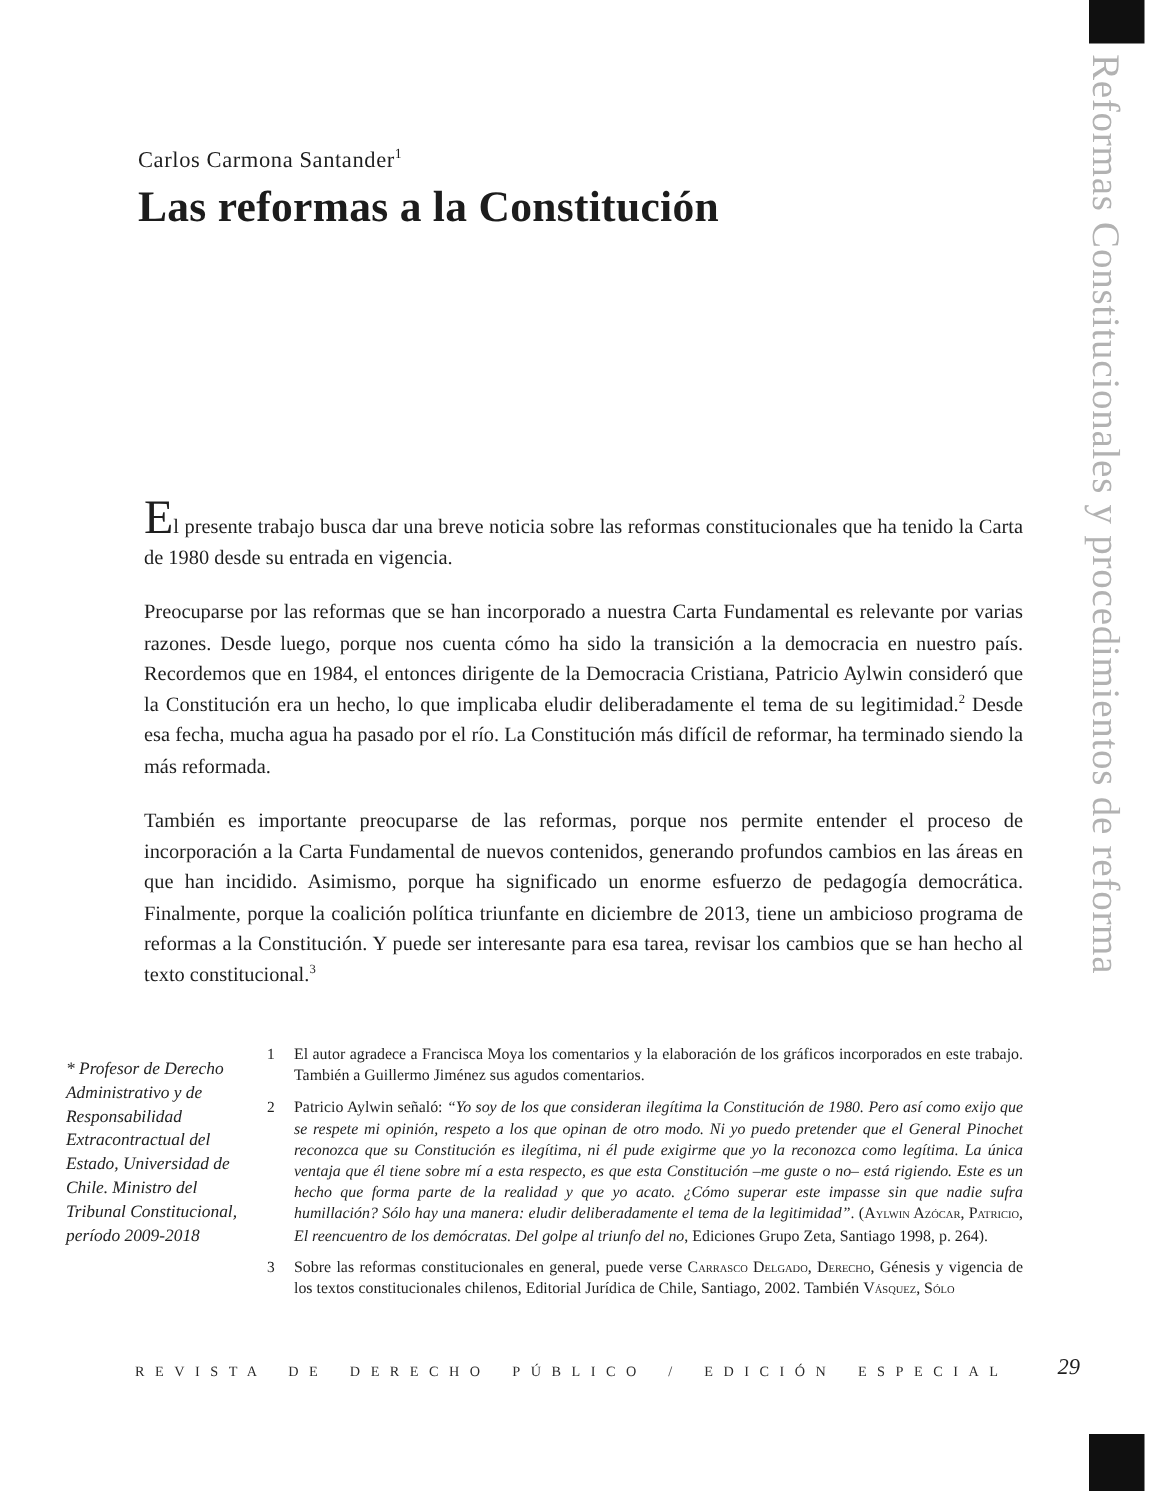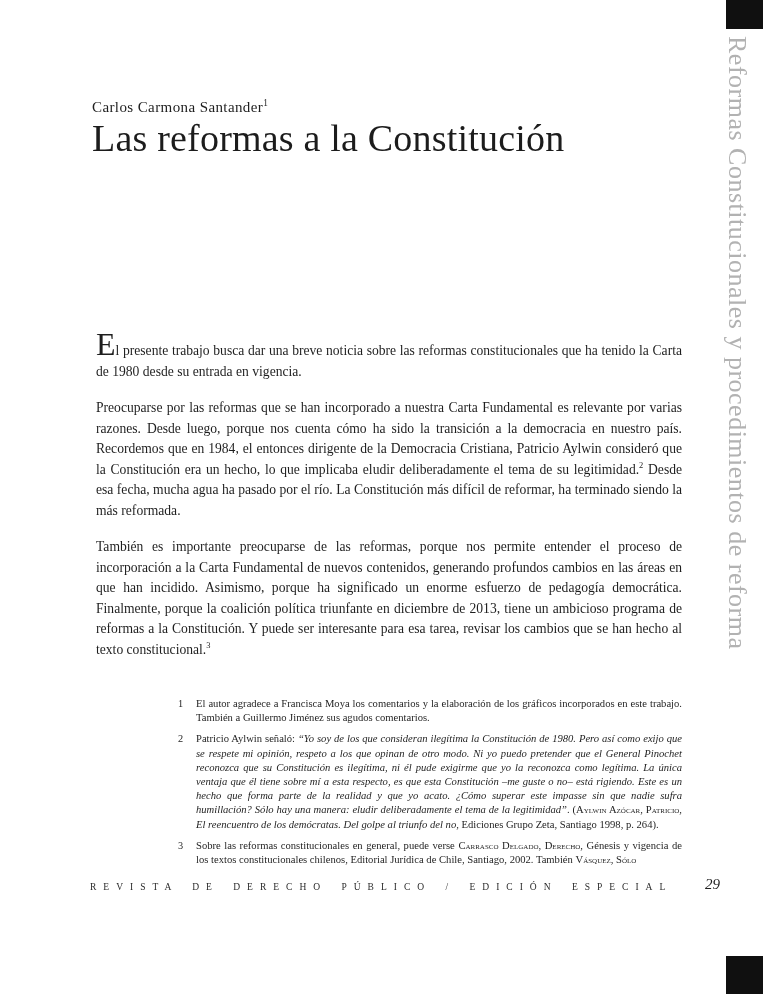--- a/index.html
+++ b/index.html
@@ -51,23 +51,23 @@
     font-size: 0.62em;
     vertical-align: super;
     line-height: 0;
   }
 
   .article-title {
     position: absolute;
     left: 92px;
     top: 120px;
     margin: 0;
-    font-size: 38px;
+    font-size: 29px;
     line-height: 37px;
-    font-weight: normal;
+    font-weight: bold;
     letter-spacing: 0.2px;
     color: #1c1c1c;
   }
   .title-line { display: block; }
 
   .body-column {
     position: absolute;
     left: 92px;
     top: 341px;
     width: 590px;
@@ -116,21 +116,21 @@
     font-size: 10.6px;
     line-height: 14.2px;
     text-align: justify;
   }
   .italic { font-style: italic; }
   .smallcaps { font-variant: small-caps; }
 
   .footer {
     position: absolute;
     left: 0;
-    top: 876px;
+    top: 904px;
     width: 612px;
     height: 26px;
   }
   .journal-name {
     position: absolute;
     left: 90px;
     top: 6px;
     font-size: 9.5px;
     letter-spacing: 7px;
     word-spacing: 5px;
@@ -160,20 +160,21 @@
   <h1 class="article-title">
     <span class="title-line">Las reformas a la Constitución</span>
   </h1>
 
   <div class="body-column">
     <p class="body-paragraph"><span class="drop-initial">E</span><span>l presente trabajo busca dar una breve noticia sobre las reformas constitucionales que ha tenido la Carta de 1980 desde su entrada en vigencia.</span></p>
     <p class="body-paragraph"><span>Preocuparse por las reformas que se han incorporado a nuestra Carta Fundamental es relevante por varias razones. Desde luego, porque nos cuenta cómo ha sido la transición a la democracia en nuestro país. Recordemos que en 1984, el entonces dirigente de la Democracia Cristiana, Patricio Aylwin consideró que la Constitución era un hecho, lo que implicaba eludir deliberadamente el tema de su legitimidad.</span><sup class="ref">2</sup><span> Desde esa fecha, mucha agua ha pasado por el río. La Constitución más difícil de reformar, ha terminado siendo la más reformada.</span></p>
     <p class="body-paragraph"><span>También es importante preocuparse de las reformas, porque nos permite entender el proceso de incorporación a la Carta Fundamental de nuevos contenidos, generando profundos cambios en las áreas en que han incidido. Asimismo, porque ha significado un enorme esfuerzo de pedagogía democrática. Finalmente, porque la coalición política triunfante en diciembre de 2013, tiene un ambicioso programa de reformas a la Constitución. Y puede ser interesante para esa tarea, revisar los cambios que se han hecho al texto constitucional.</span><sup class="ref">3</sup></p>
   </div>
 
+  <div class="margin-note">* Profesor de Derecho Administrativo y de Responsabilidad Extracontractual del Estado, Universidad de Chile. Ministro del Tribunal Constitucional, período 2009-2018</div>
 
   <div class="footnotes">
     <div class="footnote">
       <span class="fn-num">1</span>
       <span class="fn-text">El autor agradece a Francisca Moya los comentarios y la elaboración de los gráficos incorporados en este trabajo. También a Guillermo Jiménez sus agudos comentarios.</span>
     </div>
     <div class="footnote">
       <span class="fn-num">2</span>
       <span class="fn-text"><span>Patricio Aylwin señaló: </span><span class="italic">“Yo soy de los que consideran ilegítima la Constitución de 1980. Pero así como exijo que se respete mi opinión, respeto a los que opinan de otro modo. Ni yo puedo pretender que el General Pinochet reconozca que su Constitución es ilegítima, ni él pude exigirme que yo la reconozca como legítima. La única ventaja que él tiene sobre mí a esta respecto, es que esta Constitución –me guste o no– está rigiendo. Este es un hecho que forma parte de la realidad y que yo acato. ¿Cómo superar este impasse sin que nadie sufra humillación? Sólo hay una manera: eludir deliberadamente el tema de la legitimidad”</span><span>. (</span><span class="smallcaps">Aylwin Azócar, Patricio</span><span>, </span><span class="italic">El reencuentro de los demócratas. Del golpe al triunfo del no</span><span>, Ediciones Grupo Zeta, Santiago 1998, p. 264).</span></span>
     </div>

